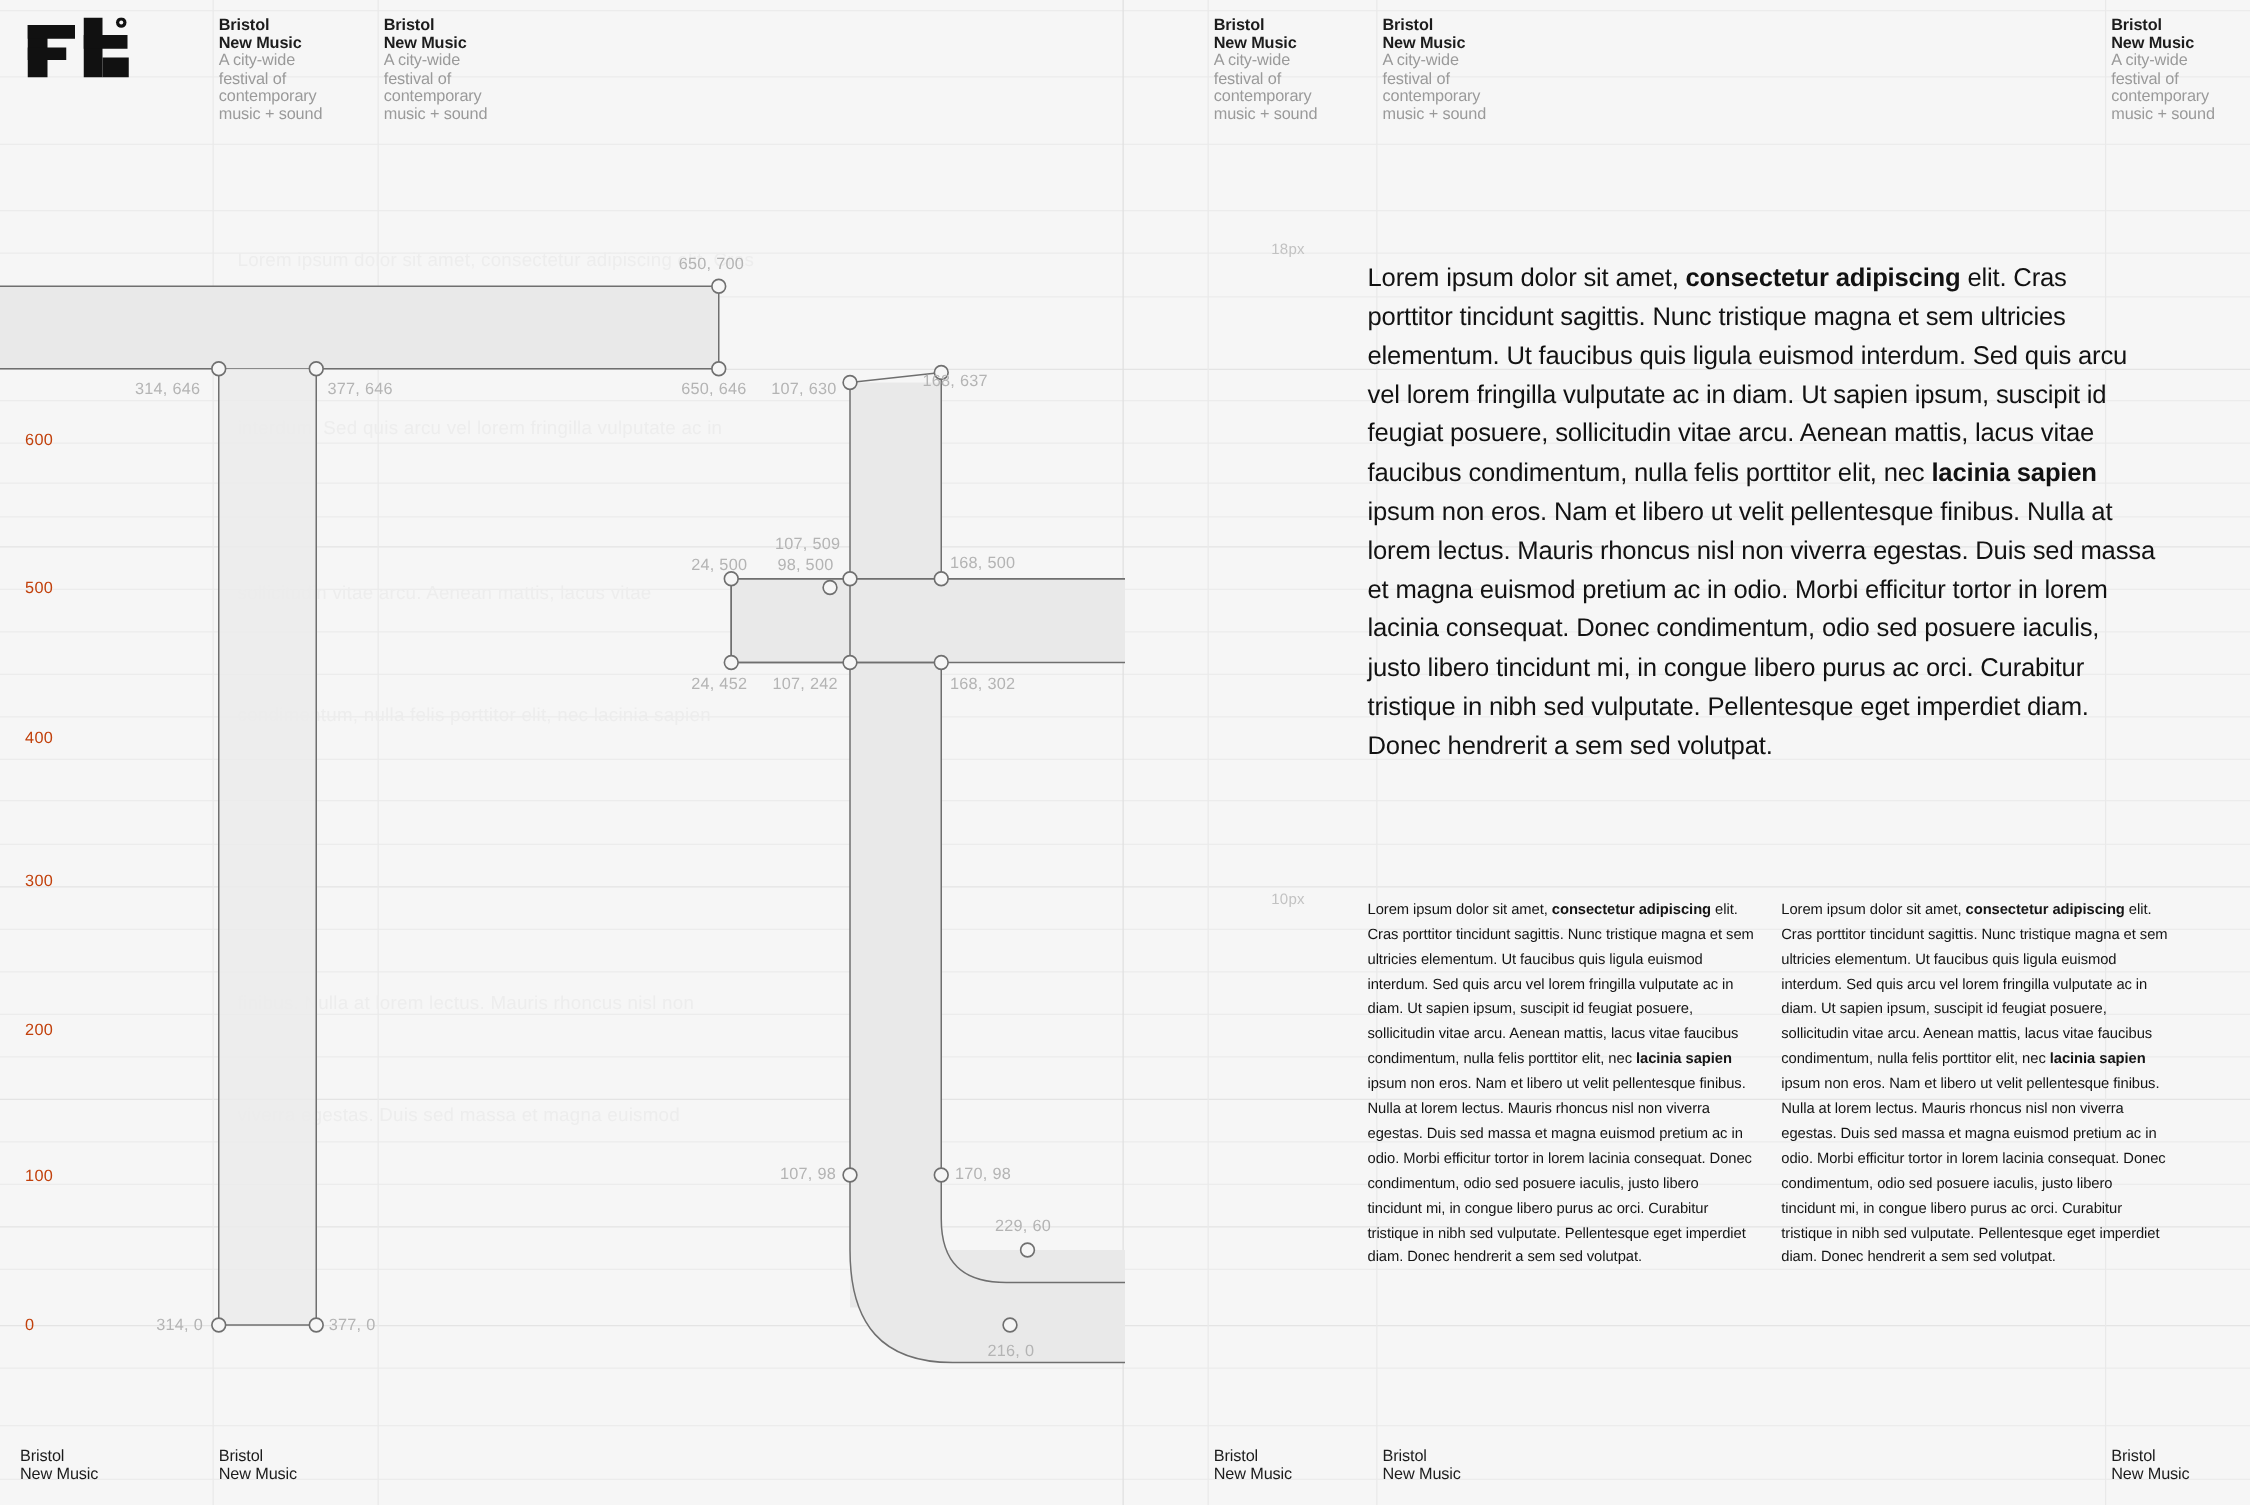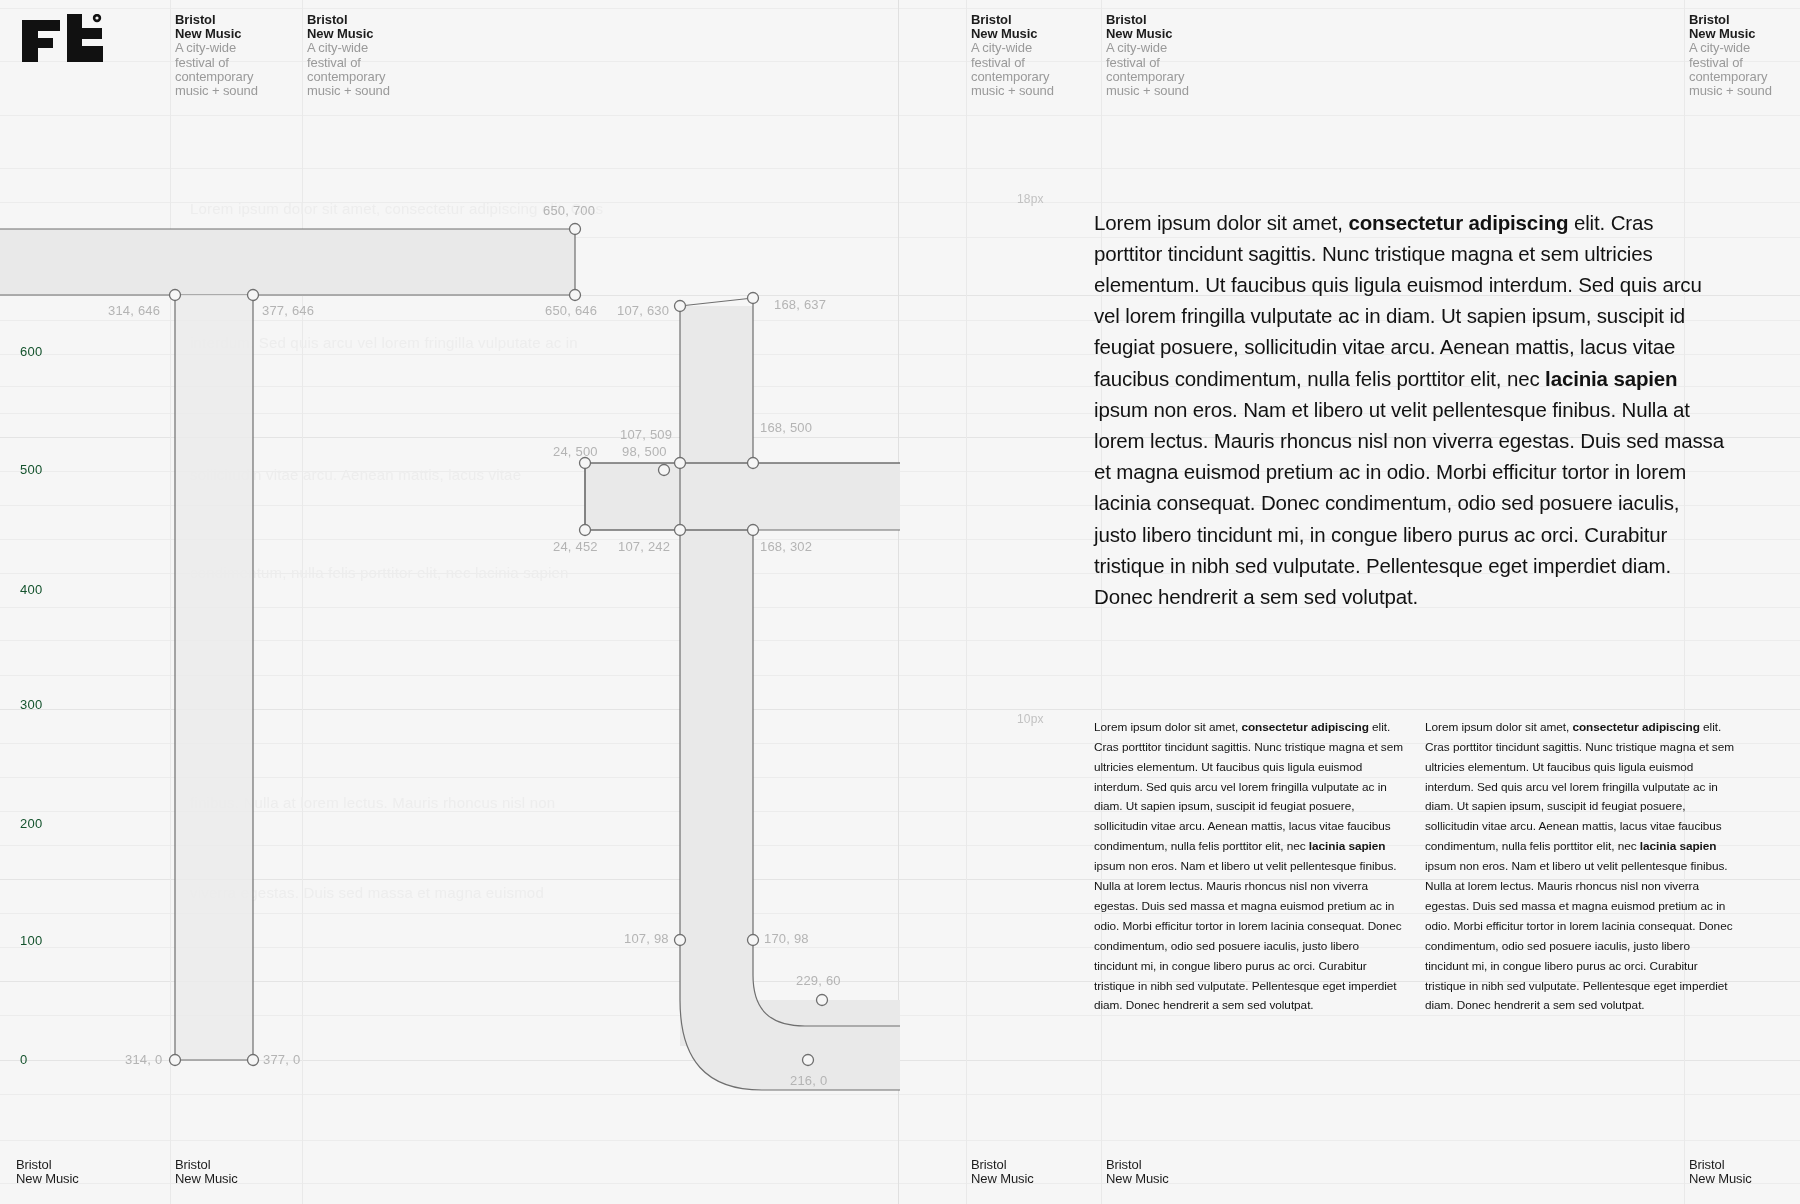--- a/index.html
+++ b/index.html
@@ -54,21 +54,21 @@
 
   
   #glyph-panel {
     position: absolute; left: 0; top: 0; width: 900px; height: 940px;
   }
   #glyph-svg { position: absolute; left: 0; top: 0; }
 
   .axis-label {
     position: absolute;
     font-size: 13px;
-    color: #14532d;
+    color: #c2410c;
     letter-spacing: 0.3px;
   }
   .coord-label {
     position: absolute;
     font-size: 13px;
     color: #b4b4b4;
     letter-spacing: 0.2px;
     white-space: nowrap;
   }
 
@@ -319,25 +319,25 @@
     <div class="axis-label" style="left:20px; top:697px">300</div>
     <div class="axis-label" style="left:20px; top:816px">200</div>
     <div class="axis-label" style="left:20px; top:933px">100</div>
     <div class="axis-label" style="left:20px; top:1052px">0</div>
 
     <div class="coord-label" style="left:543px; top:203px">650, 700</div>
     <div class="coord-label" style="left:108px; top:303px">314, 646</div>
     <div class="coord-label" style="left:262px; top:303px">377, 646</div>
     <div class="coord-label" style="left:545px; top:303px">650, 646</div>
     <div class="coord-label" style="left:617px; top:303px">107, 630</div>
-    <div class="coord-label" style="left:774px; top:297px">168, 637</div>
+    <div class="coord-label" style="left:738px; top:297px">168, 637</div>
     <div class="coord-label" style="left:620px; top:427px">107, 509</div>
     <div class="coord-label" style="left:553px; top:444px">24, 500</div>
     <div class="coord-label" style="left:622px; top:444px">98, 500</div>
-    <div class="coord-label" style="left:760px; top:420px">168, 500</div>
+    <div class="coord-label" style="left:760px; top:442px">168, 500</div>
     <div class="coord-label" style="left:553px; top:539px">24, 452</div>
     <div class="coord-label" style="left:618px; top:539px">107, 242</div>
     <div class="coord-label" style="left:760px; top:539px">168, 302</div>
     <div class="coord-label" style="left:624px; top:931px">107, 98</div>
     <div class="coord-label" style="left:764px; top:931px">170, 98</div>
     <div class="coord-label" style="left:796px; top:973px">229, 60</div>
     <div class="coord-label" style="left:125px; top:1052px">314, 0</div>
     <div class="coord-label" style="left:263px; top:1052px">377, 0</div>
     <div class="coord-label" style="left:790px; top:1073px">216, 0</div>
   </div>

